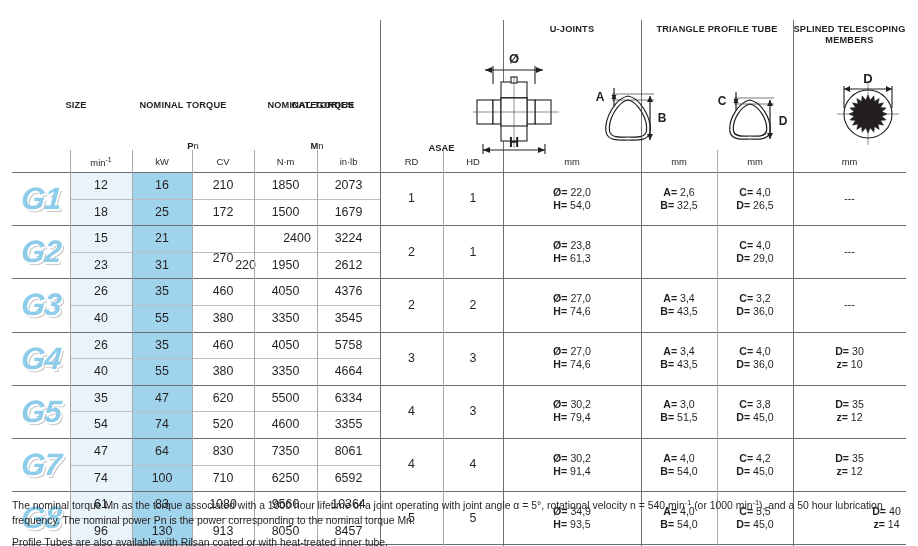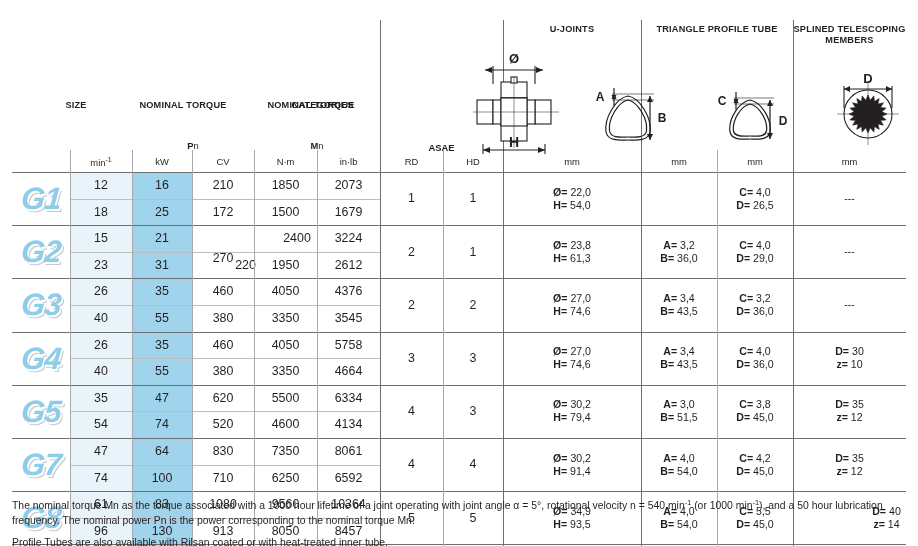--- a/index.html
+++ b/index.html
@@ -158,20 +158,24 @@
       <div class="cell" style="left: 180px; top: 186.6px; width: 62px; height: 26.6px;">172</div>
       <div class="cell" style="left: 242px; top: 186.6px; width: 63px; height: 26.6px;">1500</div>
       <div class="cell" style="left: 305px; top: 186.6px; width: 63px; height: 26.6px;">1679</div>
       <div class="hrule thin" style="top: 186.6px; left: 58px; width: 310px;"></div>
       <div class="cell" style="left: 368px; top: 160px; width: 63px; height: 53.2px;">1</div>
       <div class="cell" style="left: 431px; top: 160px; width: 60px; height: 53.2px;">1</div>
       <div class="dim" style="left: 491px; top: 160px; width: 138px; height: 53.2px;">
         <div><b>Ø=</b>&nbsp;22,0</div>
         <div><b>H=</b>&nbsp;54,0</div>
       </div>
+      <div class="dim" style="left: 629px; top: 160px; width: 76px; height: 53.2px;">
+        <div><b>A=</b>&nbsp;2,6</div>
+        <div><b>B=</b>&nbsp;32,5</div>
+      </div>
       <div class="dim" style="left: 705px; top: 160px; width: 76px; height: 53.2px;">
         <div><b>C=</b>&nbsp;4,0</div>
         <div><b>D=</b>&nbsp;26,5</div>
       </div>
       <div class="dim" style="left: 781px; top: 160px; width: 113px; height: 53.2px;">---</div>
       <div class="cell tint-pale" style="left: 58px; top: 213.2px; width: 62px; height: 53.2px;"></div>
       <div class="cell tint-blue" style="left: 120px; top: 213.2px; width: 60px; height: 53.2px;"></div>
       <div class="glabel" style="left: 0px; top: 213.2px; width: 58px; height: 53.2px;">G2</div>
       <div class="cell" style="left: 58px; top: 213.2px; width: 62px; height: 26.6px;">15</div>
       <div class="cell" style="left: 120px; top: 213.2px; width: 60px; height: 26.6px;">21</div>
@@ -184,24 +188,20 @@
       <div class="cell" style="left: 180px; top: 239.8px; width: 62px; height: 26.6px; padding-left: 45px;">220</div>
       <div class="cell" style="left: 242px; top: 239.8px; width: 63px; height: 26.6px;">1950</div>
       <div class="cell" style="left: 305px; top: 239.8px; width: 63px; height: 26.6px;">2612</div>
       <div class="hrule thin" style="top: 239.8px; left: 58px; width: 310px;"></div>
       <div class="cell" style="left: 368px; top: 213.2px; width: 63px; height: 53.2px;">2</div>
       <div class="cell" style="left: 431px; top: 213.2px; width: 60px; height: 53.2px;">1</div>
       <div class="dim" style="left: 491px; top: 213.2px; width: 138px; height: 53.2px;">
         <div><b>Ø=</b>&nbsp;23,8</div>
         <div><b>H=</b>&nbsp;61,3</div>
       </div>
-      <div class="dim" style="left: 629px; top: 213.2px; width: 76px; height: 53.2px;">
-        <div><b>A=</b>&nbsp;3,2</div>
-        <div><b>B=</b>&nbsp;36,0</div>
-      </div>
       <div class="dim" style="left: 705px; top: 213.2px; width: 76px; height: 53.2px;">
         <div><b>C=</b>&nbsp;4,0</div>
         <div><b>D=</b>&nbsp;29,0</div>
       </div>
       <div class="dim" style="left: 781px; top: 213.2px; width: 113px; height: 53.2px;">---</div>
       <div class="cell tint-pale" style="left: 58px; top: 266.4px; width: 62px; height: 53.2px;"></div>
       <div class="cell tint-blue" style="left: 120px; top: 266.4px; width: 60px; height: 53.2px;"></div>
       <div class="glabel" style="left: 0px; top: 266.4px; width: 58px; height: 53.2px;">G3</div>
       <div class="cell" style="left: 58px; top: 266.4px; width: 62px; height: 26.6px;">26</div>
       <div class="cell" style="left: 120px; top: 266.4px; width: 60px; height: 26.6px;">35</div>
@@ -269,21 +269,21 @@
       <div class="cell" style="left: 58px; top: 372.8px; width: 62px; height: 26.6px;">35</div>
       <div class="cell" style="left: 120px; top: 372.8px; width: 60px; height: 26.6px;">47</div>
       <div class="cell" style="left: 180px; top: 372.8px; width: 62px; height: 26.6px;">620</div>
       <div class="cell" style="left: 242px; top: 372.8px; width: 63px; height: 26.6px;">5500</div>
       <div class="cell" style="left: 305px; top: 372.8px; width: 63px; height: 26.6px;">6334</div>
       <div class="hrule" style="top: 372.8px; left: 0px; width: 894px;"></div>
       <div class="cell" style="left: 58px; top: 399.4px; width: 62px; height: 26.6px;">54</div>
       <div class="cell" style="left: 120px; top: 399.4px; width: 60px; height: 26.6px;">74</div>
       <div class="cell" style="left: 180px; top: 399.4px; width: 62px; height: 26.6px;">520</div>
       <div class="cell" style="left: 242px; top: 399.4px; width: 63px; height: 26.6px;">4600</div>
-      <div class="cell" style="left: 305px; top: 399.4px; width: 63px; height: 26.6px;">4134</div>
+      <div class="cell" style="left: 305px; top: 399.4px; width: 63px; height: 26.6px;">3355</div>
       <div class="hrule thin" style="top: 399.4px; left: 58px; width: 310px;"></div>
       <div class="cell" style="left: 368px; top: 372.8px; width: 63px; height: 53.2px;">4</div>
       <div class="cell" style="left: 431px; top: 372.8px; width: 60px; height: 53.2px;">3</div>
       <div class="dim" style="left: 491px; top: 372.8px; width: 138px; height: 53.2px;">
         <div><b>Ø=</b>&nbsp;30,2</div>
         <div><b>H=</b>&nbsp;79,4</div>
       </div>
       <div class="dim" style="left: 629px; top: 372.8px; width: 76px; height: 53.2px;">
         <div><b>A=</b>&nbsp;3,0</div>
         <div><b>B=</b>&nbsp;51,5</div>

